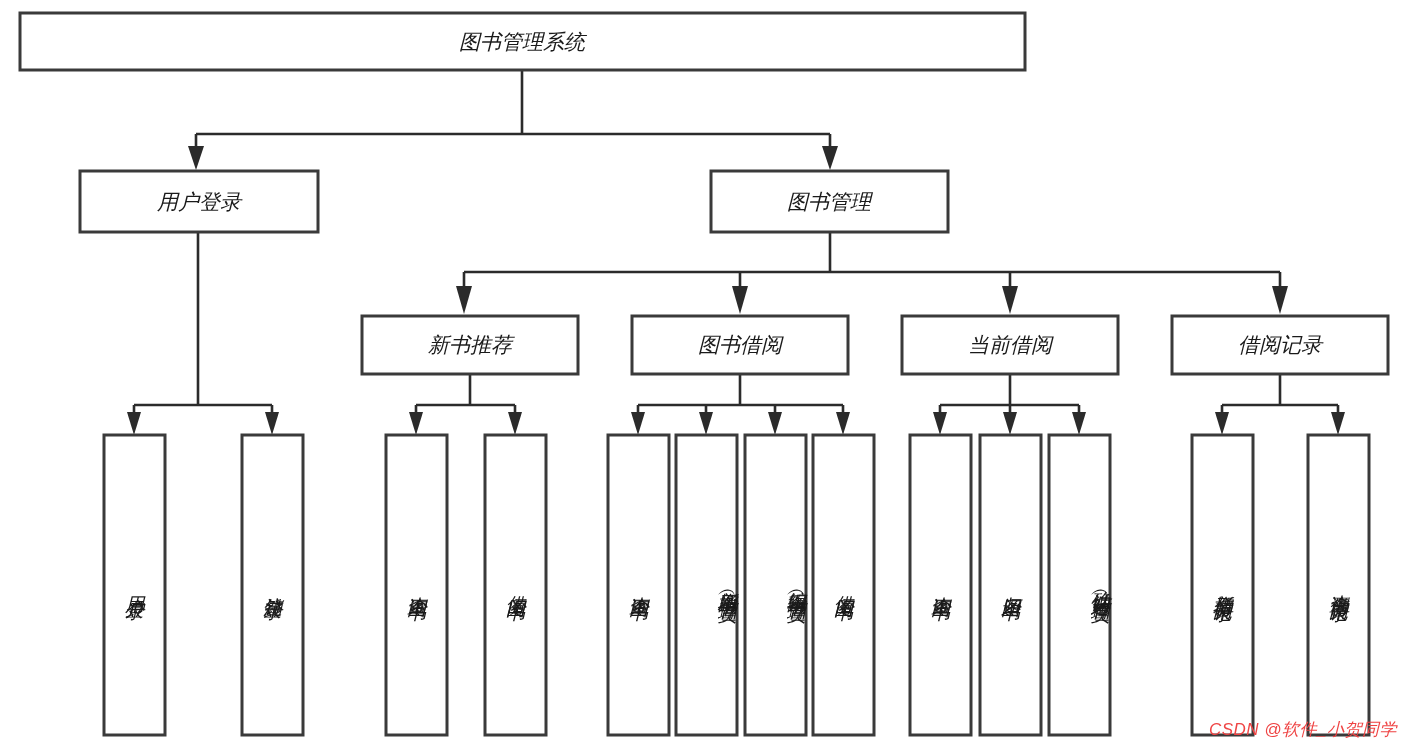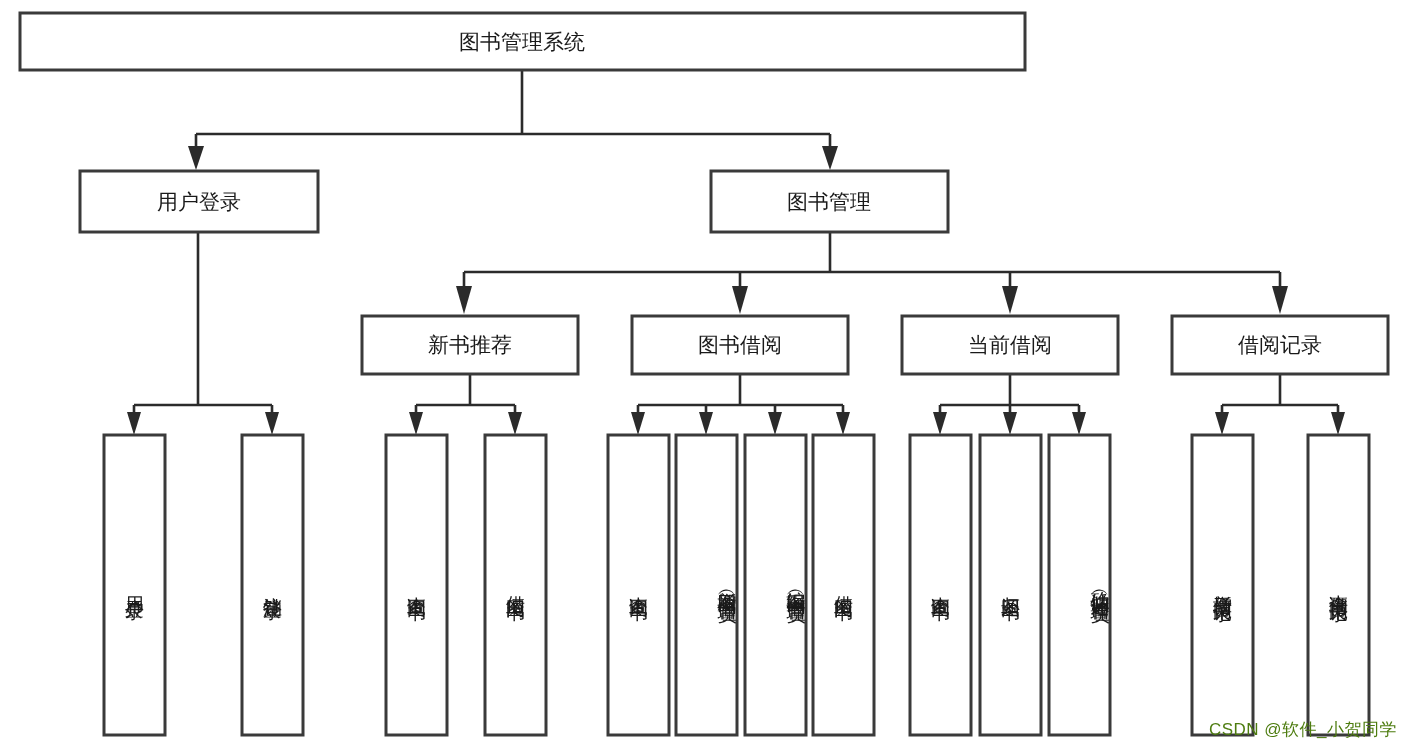--- a/index.html
+++ b/index.html
@@ -9,20 +9,21 @@
   }
   body {
     font-family: "Liberation Sans", "DejaVu Sans", sans-serif;
   }
   #diagram-root {
     position: relative;
     width: 1405px;
     height: 747px;
     background: #ffffff;
     overflow: hidden;
+    font-style: italic;
   }
   svg#tree-svg {
     position: absolute;
     top: 0;
     left: 0;
     width: 1405px;
     height: 747px;
     display: block;
   }
   .node-box {
@@ -51,21 +52,21 @@
     fill: #1a1a1a;
     text-anchor: middle;
     dominant-baseline: middle;
   }
   .watermark-text {
     position: absolute;
     right: 8px;
     bottom: 6px;
     font-family: "Liberation Sans", "DejaVu Sans", sans-serif;
     font-size: 17px;
-    color: #4d7c0f;
+    color: #ef4444;
     white-space: nowrap;
     letter-spacing: 0.5px;
   }
   .vlabel {
     position: absolute;
     writing-mode: vertical-rl;
     text-orientation: upright;
     font-family: "Liberation Sans", "DejaVu Sans", sans-serif;
     font-size: 19px;
     line-height: 1.05;

